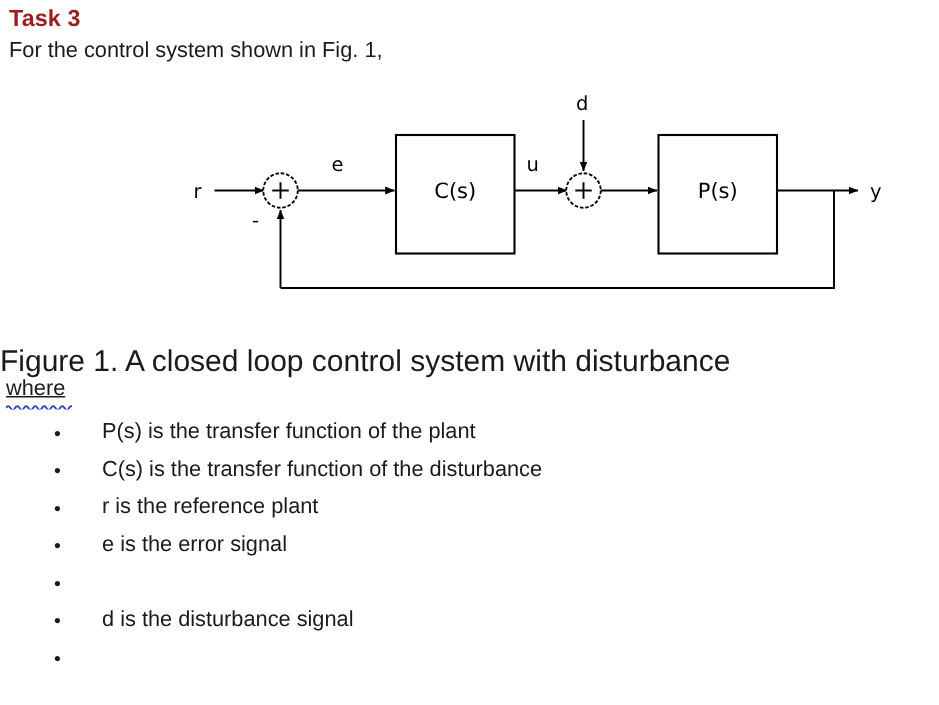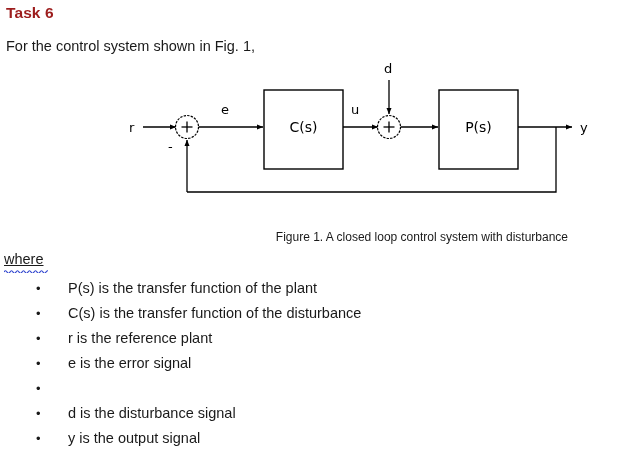--- a/index.html
+++ b/index.html
@@ -29,40 +29,39 @@
     font-weight: bold;
     color: #9c1c1c;
     letter-spacing: 0.1px;
   }
   .intro-line {
     position: absolute;
     left: 6px;
     top: 26px;
     font-size: 14.5px;
     color: #1a1a1a;
-    margin-top: 12px;
   }
   
   .diagram {
     position: absolute;
     left: 0;
     top: 50px;
     width: 626px;
     height: 160px;
   }
   .diagram svg {
     display: block;
   }
   .caption {
     position: absolute;
     left: 0;
     top: 230px;
     width: 568px;
-    text-align: right;
-    font-size: 12px;
+    text-align: left;
+    font-size: 20px;
     color: #1a1a1a;
   }
   .where-word {
     position: absolute;
     left: 4px;
     top: 251px;
     font-size: 14.5px;
     color: #1a1a1a;
     padding-bottom: 2px;
     text-decoration: underline;
@@ -127,21 +126,21 @@
     stroke: #000000;
     stroke-width: 1.2;
     fill: #ffffff;
   }
 </style>
 </head>
 <body>
 
 <div id="page">
 
-  <div class="task-title">Task 6</div>
+  <div class="task-title">Task 3</div>
 
   <div class="intro-line">For the control system shown in Fig. 1,</div>
 
   <div class="diagram">
     <svg width="626" height="160" viewBox="0 0 626 160" xmlns="http://www.w3.org/2000/svg">
       <defs>
         <marker id="arw" markerWidth="7" markerHeight="7" refX="6.2" refY="3" orient="auto" markerUnits="userSpaceOnUse">
           <path d="M0,0.4 L6.4,3 L0,5.6 z" fill="#000000"></path>
         </marker>
       </defs>
@@ -235,17 +234,16 @@
     </li>
     <li class="bullet-item">
       <span class="bullet-dot">•</span>
     </li>
     <li class="bullet-item">
       <span class="bullet-dot">•</span>
       <span>d is the disturbance signal</span>
     </li>
     <li class="bullet-item">
       <span class="bullet-dot">•</span>
-      <span>y is the output signal</span>
     </li>
   </ul>
 
 </div>
 
 </body></html>

